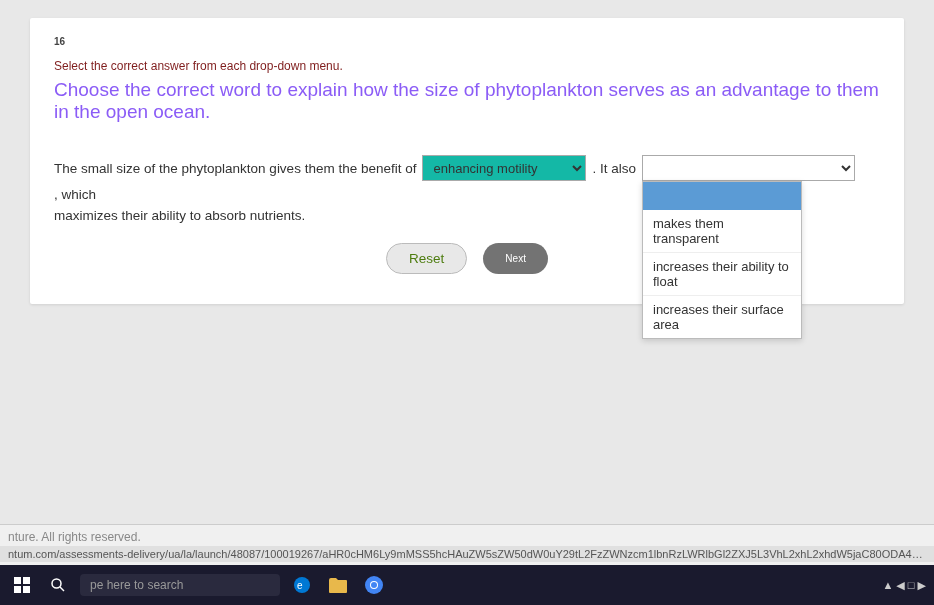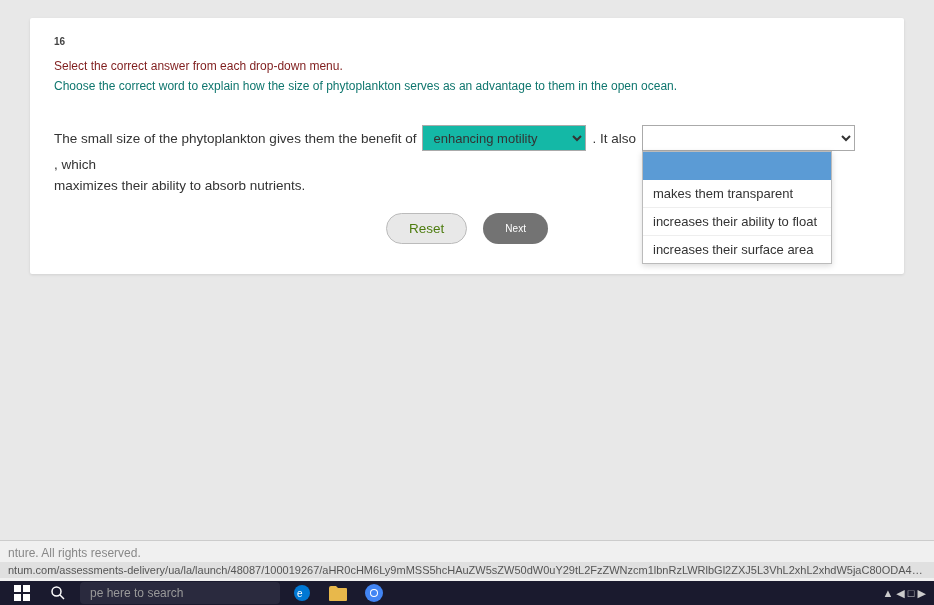--- a/index.html
+++ b/index.html
@@ -39,22 +39,22 @@
       margin-bottom: 12px;
     }
 
     .instruction {
       font-size: 12px;
       color: #7f1d1d;
       margin-bottom: 6px;
     }
 
     .question-text {
-      font-size: 12px;
-      color: #0f766e;
+      font-size: 19px;
+      color: #8b5cf6;
       margin-bottom: 14px;
     }
 
     .sentence-row {
       display: flex;
       align-items: center;
       flex-wrap: wrap;
       gap: 6px;
       font-size: 13.5px;
       color: #333;
@@ -98,21 +98,21 @@
       appearance: auto;
       cursor: pointer;
       height: 26px;
       min-width: 180px;
     }
 
     .dropdown-open {
       position: absolute;
       top: 26px;
       left: 0;
-      width: 190px;
+      width: 160px;
       background: #fff;
       border: 1px solid #bbb;
       box-shadow: 0 2px 6px rgba(0,0,0,0.15);
       z-index: 10;
     }
 
     .dropdown-open-header {
       background: #5b9bd5;
       height: 28px;
     }
@@ -173,21 +173,21 @@
       font-size: 11px;
       color: #555;
       padding: 2px 8px;
       overflow: hidden;
       white-space: nowrap;
       text-overflow: ellipsis;
     }
 
     .taskbar {
       background: #1a1a2e;
-      height: 24px;
+      height: 40px;
       display: flex;
       align-items: center;
       padding: 0 8px;
       gap: 8px;
     }
 
     .taskbar-icon {
       width: 28px;
       height: 28px;
       display: flex;

